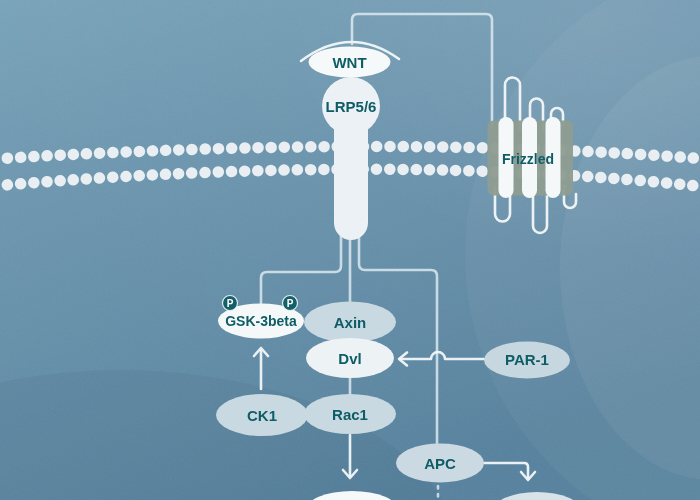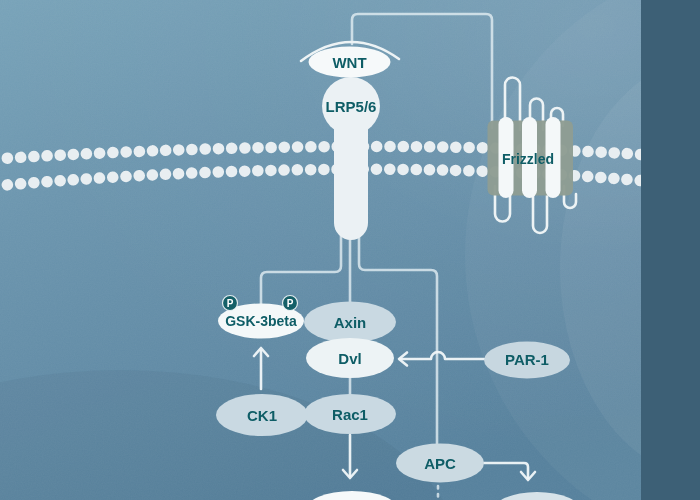--- a/index.html
+++ b/index.html
@@ -1,18 +1,18 @@
 <!DOCTYPE html>
 <html><head>
 <meta charset="utf-8">
 <style>
   html,body{margin:0;padding:0;background:#3d6076;}
   .canvas{
     position:relative;
-    width:641px;height:500px;
+    width:700px;height:500px;
     overflow:hidden;
     font-family:"Liberation Sans", sans-serif;
   }
   svg{display:block;}
   text{
     font-family:"Liberation Sans","DejaVu Sans",sans-serif;
     font-weight:bold;
     fill:#0e5d66;
     text-anchor:middle;
   }

